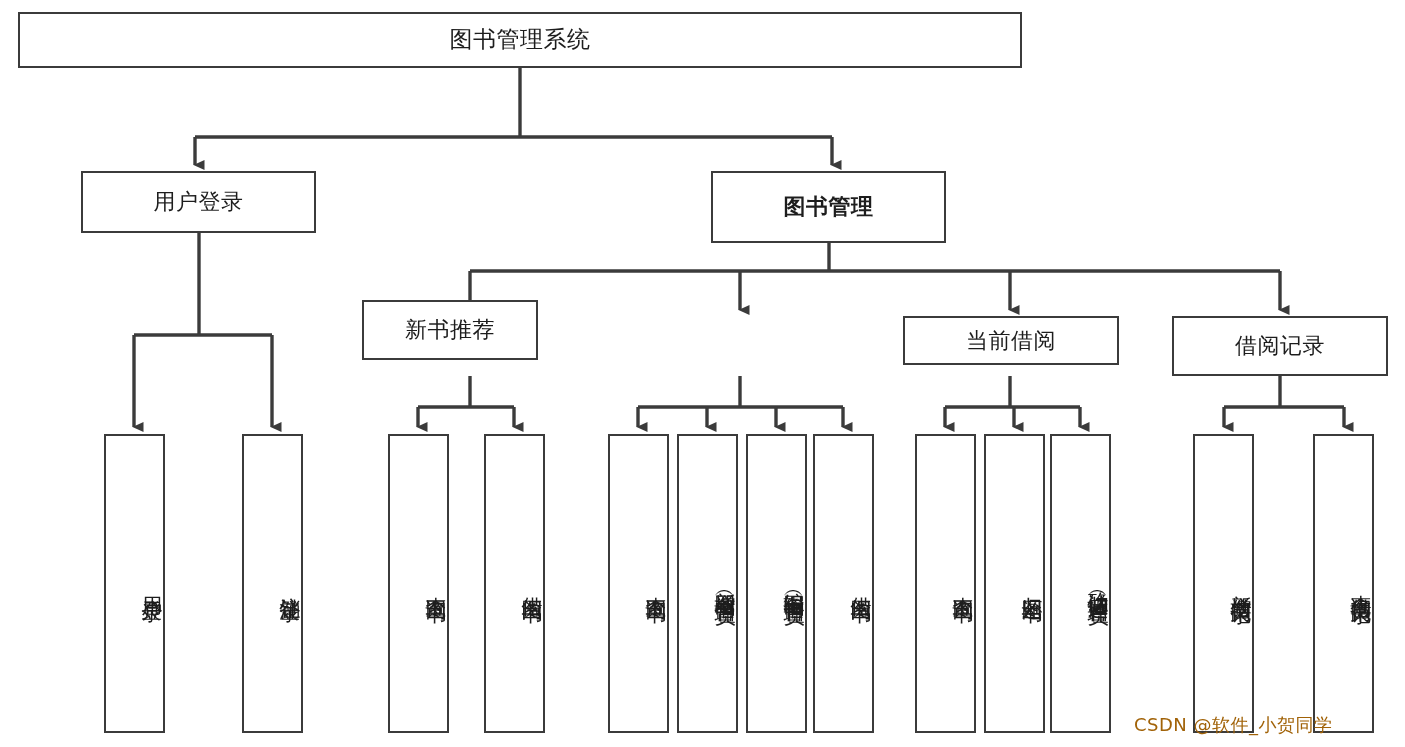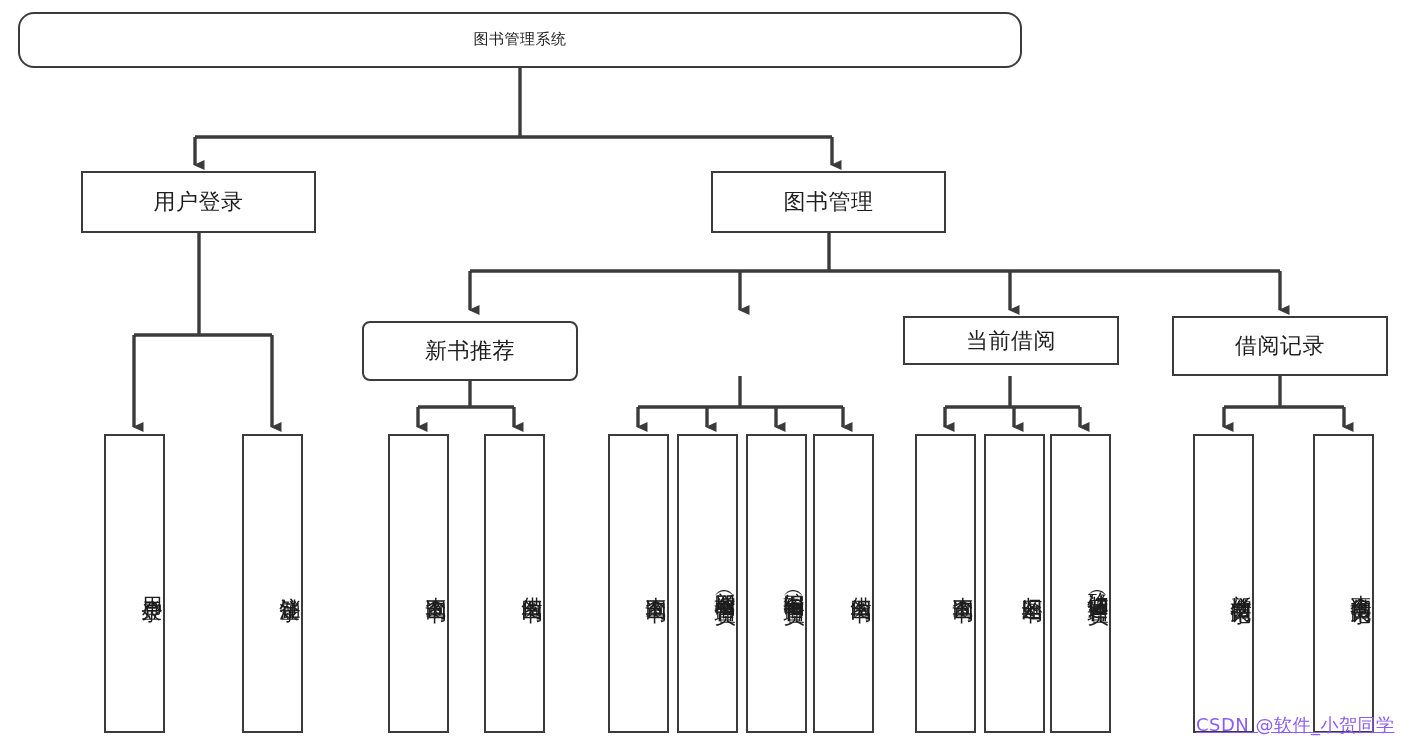--- a/index.html
+++ b/index.html
@@ -49,30 +49,29 @@
     align-items: flex-start;
     justify-content: center;
   }
   .node.vert .vlabel {
     writing-mode: vertical-rl;
     text-orientation: upright;
     white-space: nowrap;
     letter-spacing: 2px;
     line-height: 1.1;
   }
-  .node.root { font-size: 15px; border-radius: 16px; }
+  .node.root { font-size: 23px; }
   .watermark {
     position: absolute;
-    left: 1196px;
+    left: 1134px;
     top: 713px;
     font-size: 18px;
-    color: #8b5cf6;
+    color: #a16207;
     white-space: nowrap;
     letter-spacing: 0.5px;
-    text-decoration: underline;
   }
 </style>
 </head>
 <body>
 
 <div id="canvas">
 
   <svg id="wires" viewBox="0 0 1405 747" xmlns="http://www.w3.org/2000/svg">
     <defs>
       <marker id="arrow" markerWidth="12" markerHeight="12" refX="5.5" refY="9.5" orient="auto" markerUnits="userSpaceOnUse">
@@ -123,25 +122,25 @@
     </g>
   </svg>
 
   <div class="node horiz root" style="left:18px; top:12px; width:1004px; height:56px;">
     <span>图书管理系统</span>
   </div>
 
   <div class="node horiz" style="left:81px; top:171px; width:235px; height:62px;">
     <span>用户登录</span>
   </div>
-  <div class="node horiz" style="left:711px; top:171px; width:235px; height:62px;">
+  <div class="node horiz" style="left:711px; top:171px; width:235px; height:72px;font-weight:bold;">
     <span>图书管理</span>
   </div>
 
-  <div class="node horiz" style="left:362px; top:321px; width:216px; height:60px;border-radius:8px;">
+  <div class="node horiz" style="left:362px; top:300px; width:176px; height:60px;">
     <span>新书推荐</span>
   </div>
   <div class="node horiz" style="left:903px; top:316px; width:216px; height:49px;">
     <span>当前借阅</span>
   </div>
   <div class="node horiz" style="left:1172px; top:316px; width:216px; height:60px;">
     <span>借阅记录</span>
   </div>
 
   <div class="node vert" style="left:104px; top:434px; width:61px; height:299px;">

